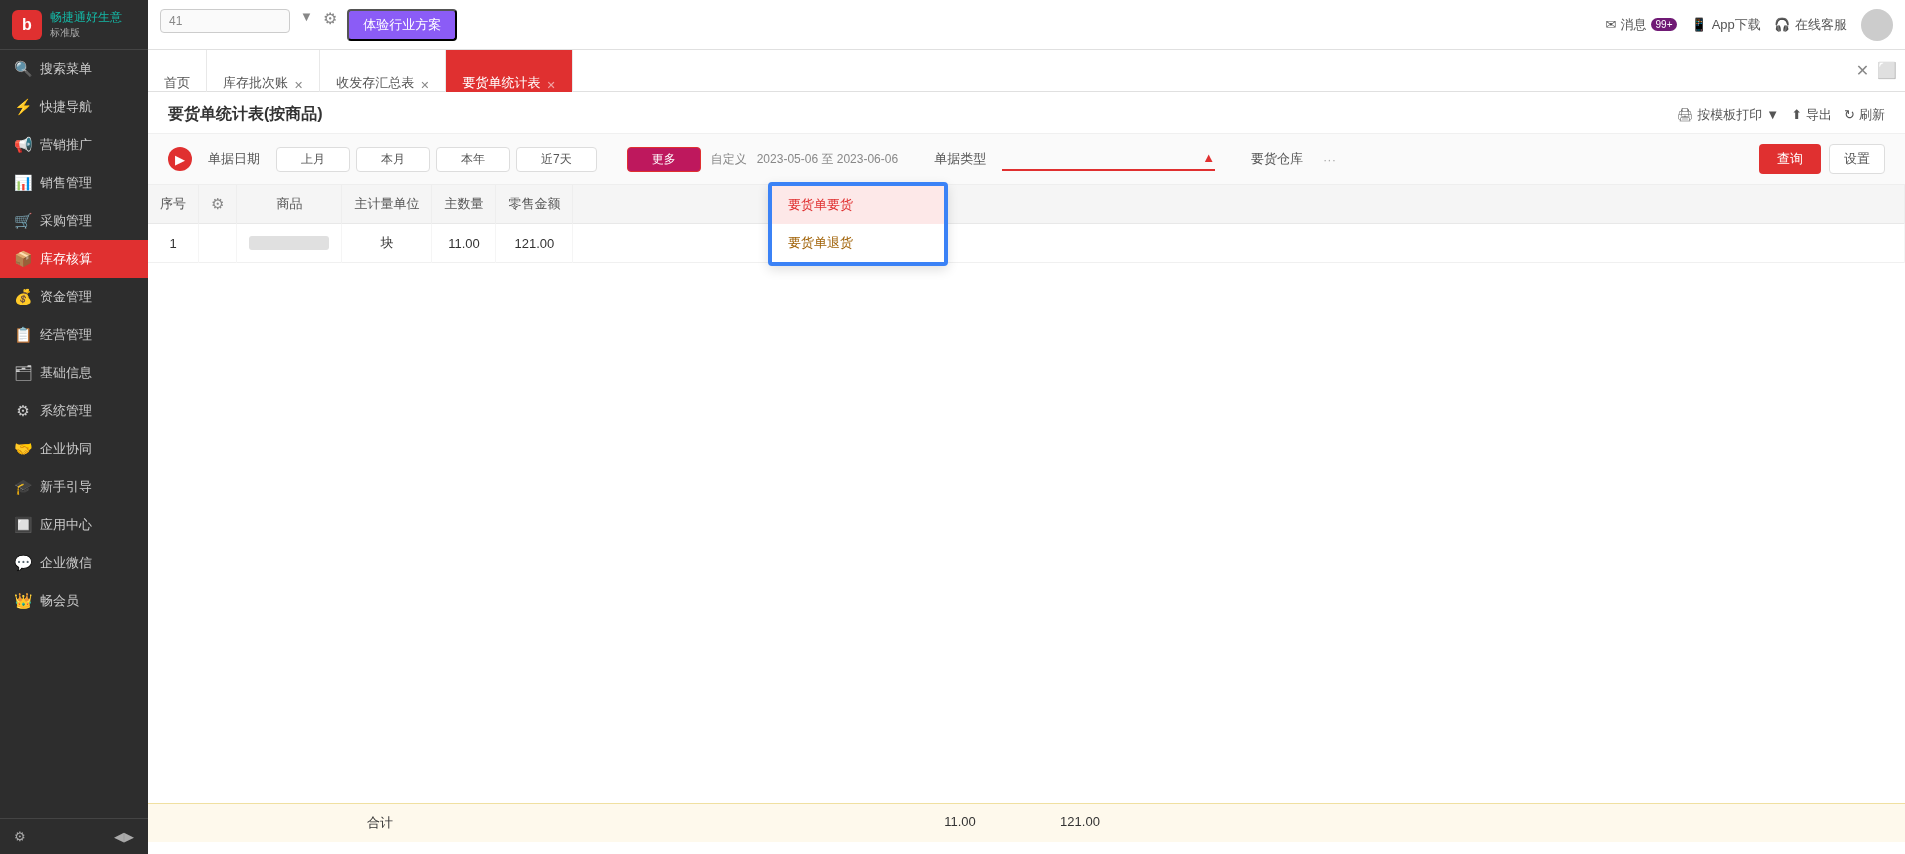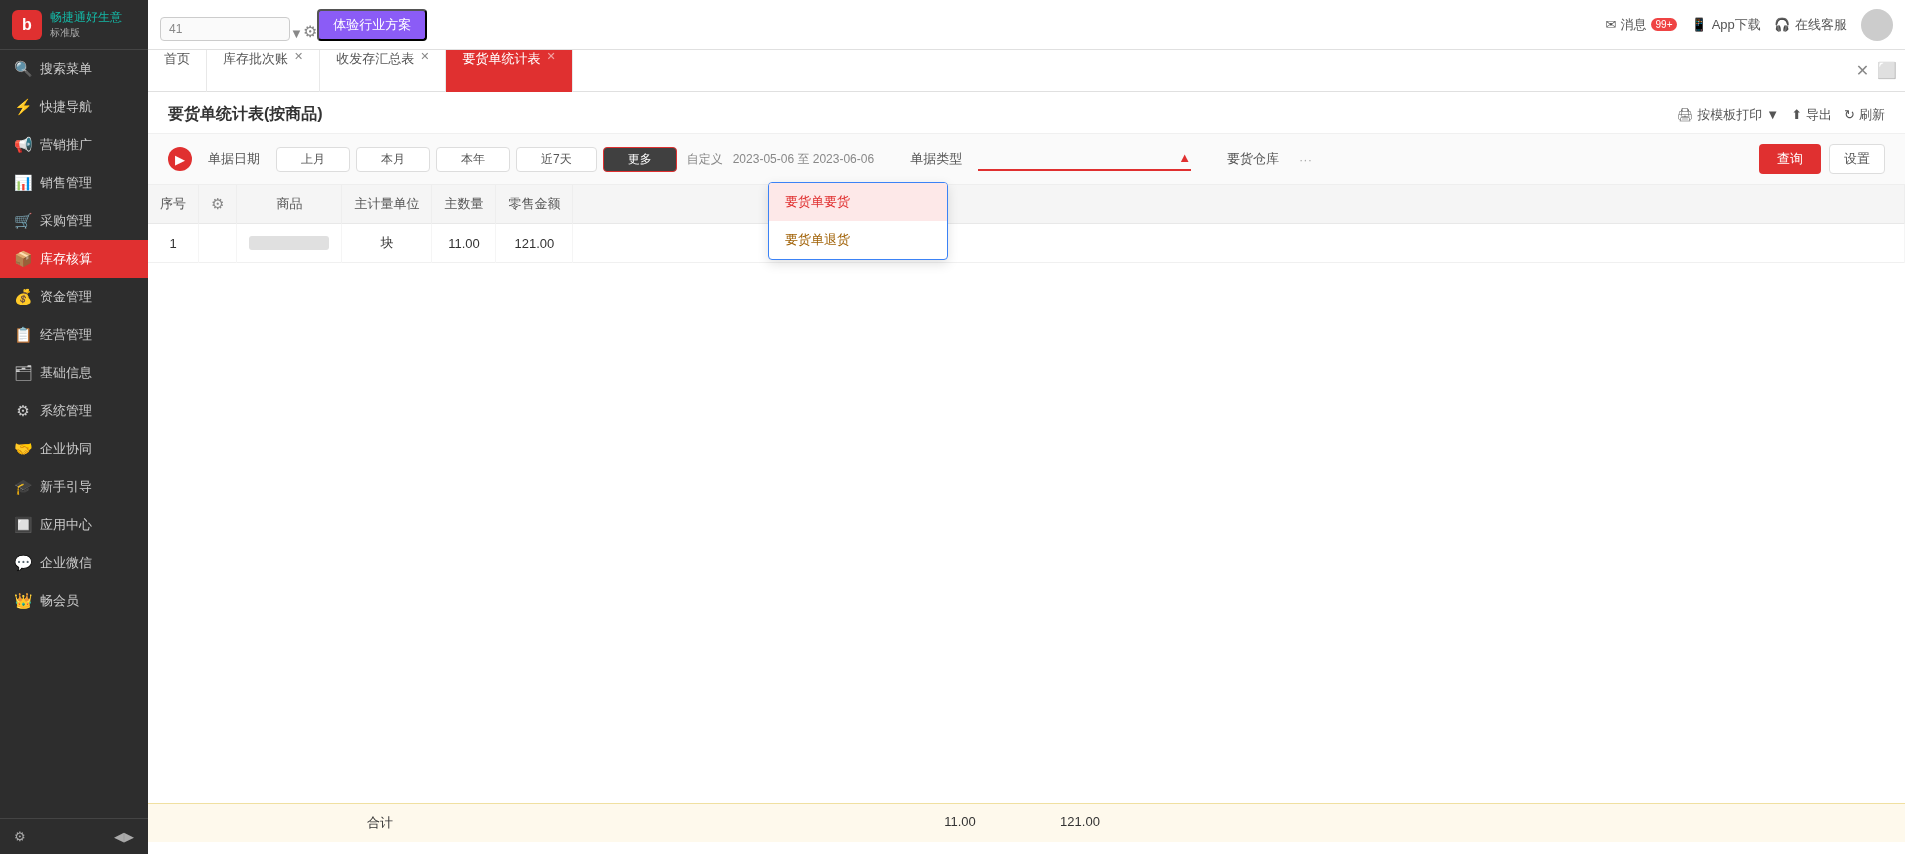--- a/index.html
+++ b/index.html
@@ -78,21 +78,21 @@
     .topbar {
       height: 50px;
       background: #fff;
       border-bottom: 1px solid #e0e0e0;
       display: flex;
       align-items: center;
       padding: 0 12px;
       gap: 10px;
       flex-shrink: 0;
     }
-    .topbar-left { display: flex; align-items: flex-end; flex: 1; }
+    .topbar-left { display: flex; align-items: flex-start; gap: 10px; flex: 1; }
     .topbar-input {
       border: 1px solid #ccc;
       border-radius: 4px;
       padding: 4px 8px;
       font-size: 12px;
       width: 130px;
       color: #888;
       background: #fafafa;
     }
     .topbar-badge {
@@ -112,21 +112,21 @@
       font-size: 13px;
     }
     .topbar-right-item {
       display: flex;
       align-items: center;
       gap: 4px;
       cursor: pointer;
       color: #555;
     }
     .notif-badge {
-      background: #ef4444;
+      background: #701a75;
       color: #fff;
       border-radius: 10px;
       padding: 1px 5px;
       font-size: 10px;
     }
     .user-avatar {
       width: 32px;
       height: 32px;
       background: #ccc;
       border-radius: 50%;
@@ -140,21 +140,21 @@
       display: flex;
       align-items: center;
       padding: 0 0 0 0;
       flex-shrink: 0;
       gap: 0;
     }
     .tab {
       height: 42px;
       padding: 0 16px;
       display: flex;
-      align-items: flex-start;
+      align-items: flex-end;
       gap: 6px;
       cursor: pointer;
       font-size: 13px;
       color: #555;
       border-right: 1px solid #e8e8e8;
       white-space: nowrap;
     }
     .tab.active {
       background: #e03030;
       color: #fff;
@@ -227,23 +227,24 @@
     .filter-date-btn {
       padding: 3px 24px;
       border: 1px solid #ddd;
       border-radius: 4px;
       cursor: pointer;
       font-size: 12px;
       color: #555;
       background: #fff;
     }
     .filter-date-btn.more {
-      background: #404040;
+      background: #be185d;
       color: #fff;
       border-color: #e03030;
+      margin-left: 24px;
     }
     .filter-date-input {
       font-size: 12px;
       color: #888;
       margin-left: 4px;
     }
     .filter-select {
       border: none;
       border-bottom: 2px solid #e03030;
       background: transparent;
@@ -277,21 +278,21 @@
       font-size: 13px;
       cursor: pointer;
     }
 
     
     .dropdown-menu {
       position: absolute;
       top: 48px;
       left: 620px;
       background: #fff;
-      border: 1px solid #3b82f6;
+      border: 4px solid #3b82f6;
       border-radius: 4px;
       box-shadow: 0 4px 12px rgba(0,0,0,0.12);
       z-index: 100;
       min-width: 180px;
       overflow: hidden;
     }
     .dropdown-item {
       padding: 10px 16px;
       cursor: pointer;
       font-size: 13px;

